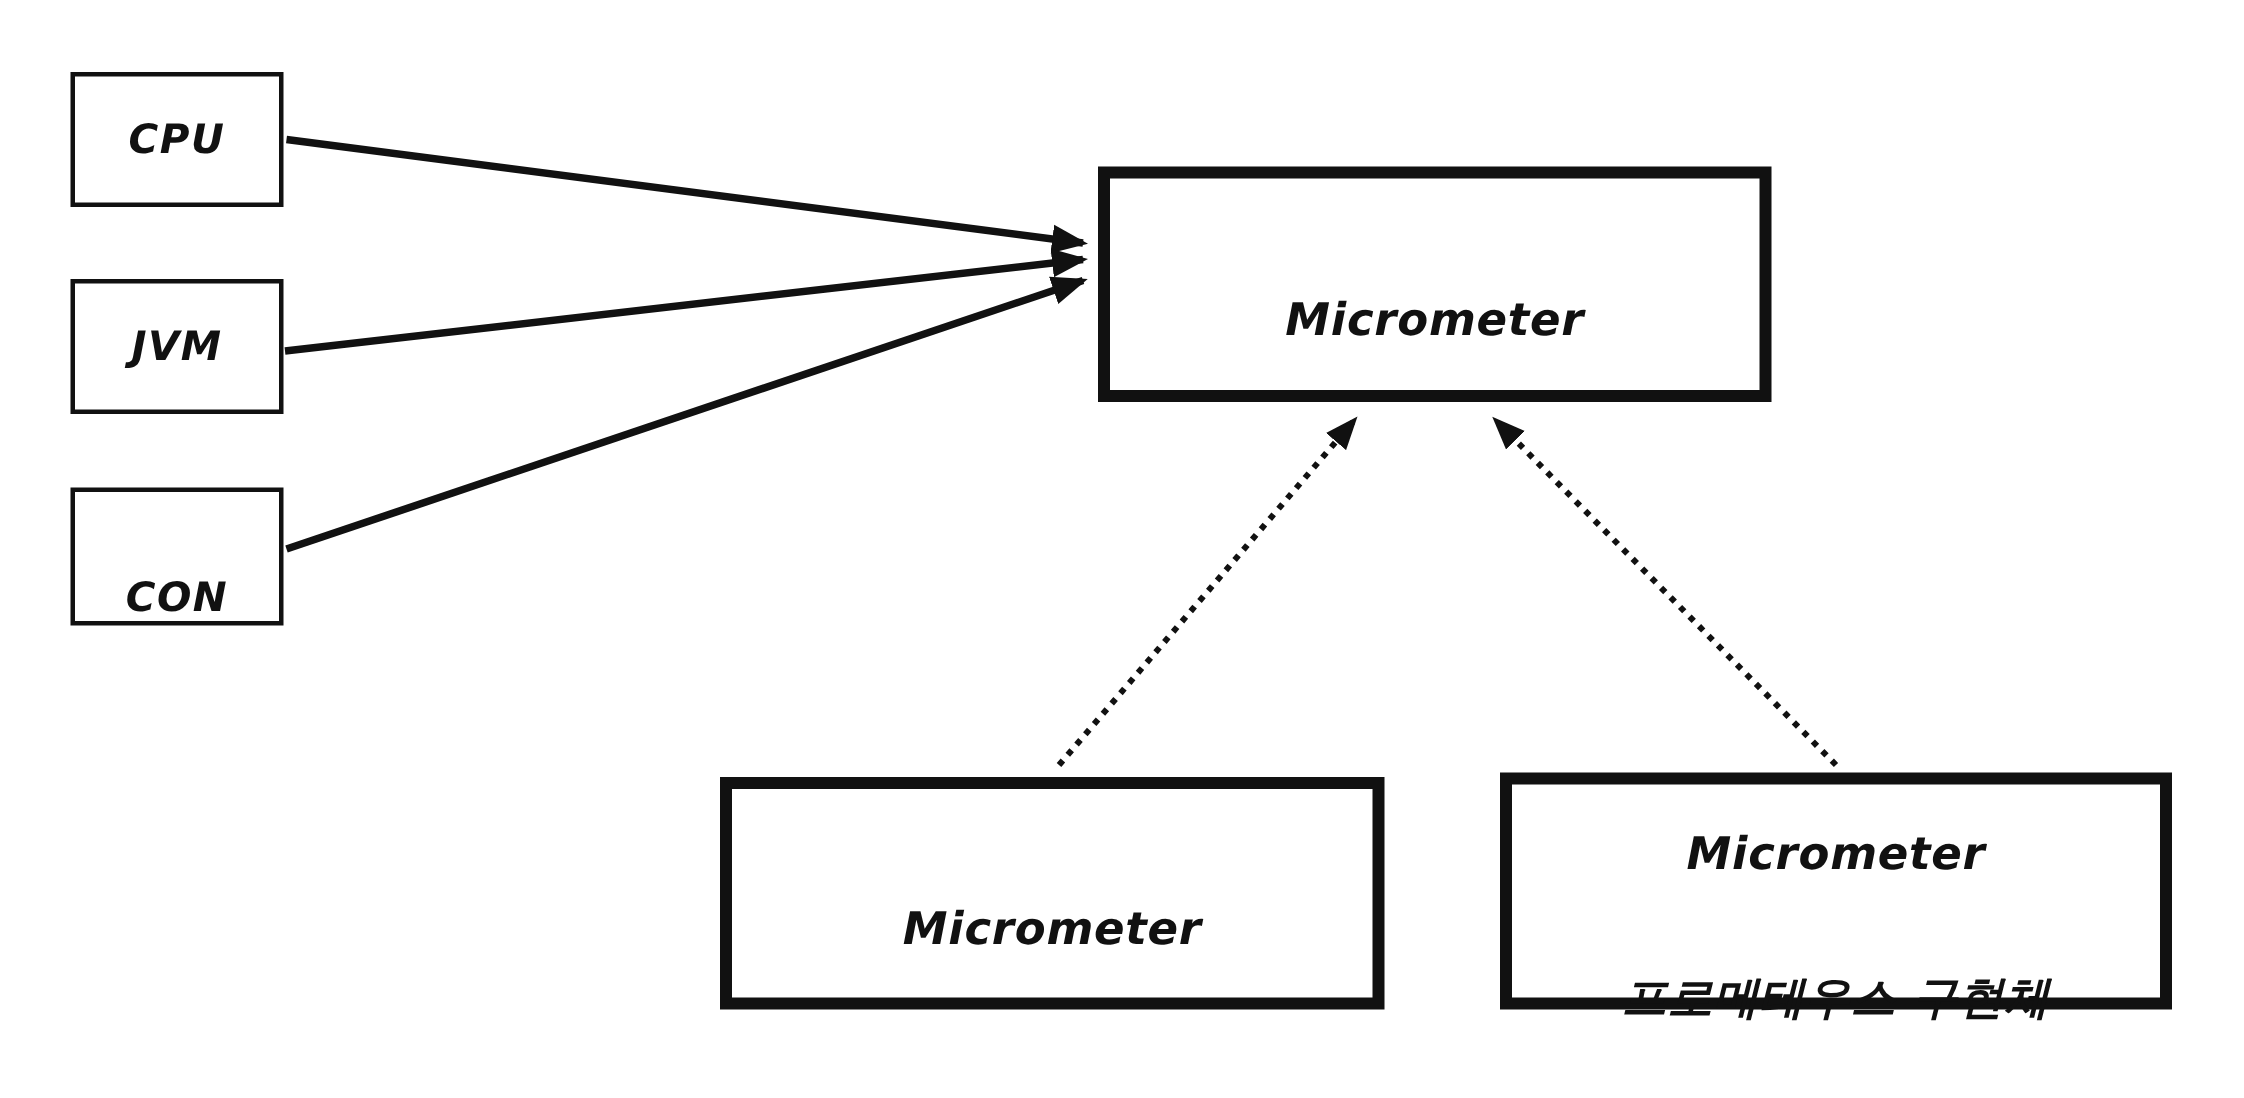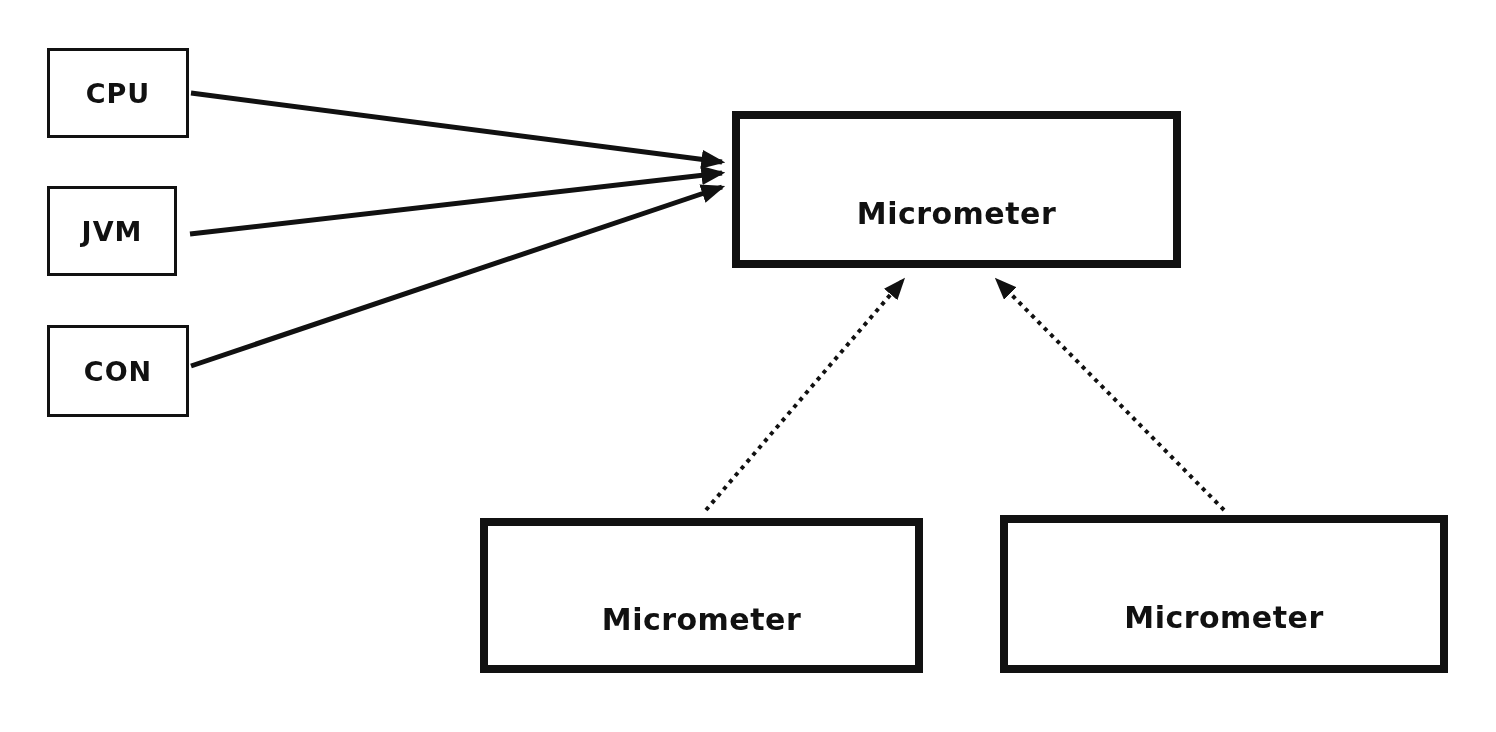--- a/index.html
+++ b/index.html
@@ -44,20 +44,21 @@
     font-size: 30px;
     letter-spacing: 0.5px;
   }
   .node--big .line {
     line-height: 1.0;
     padding: 9px 0;
     margin-top: 48px;
   }
   .node .line {
     display: block;
+    font-style: italic;
   }
 </style>
 </head>
 <body>
 
 <div class="canvas">
 
   <svg class="edges-layer" viewBox="0 0 1496 732" xmlns="http://www.w3.org/2000/svg" aria-hidden="true">
     <defs>
       <marker id="arrow-solid" viewBox="0 0 10 8" refX="8.6" refY="4" markerUnits="userSpaceOnUse" markerWidth="24" markerHeight="20" orient="auto">
@@ -73,33 +74,34 @@
     <line x1="191" y1="366" x2="722" y2="187" stroke="#111111" stroke-width="5" marker-end="url(#arrow-solid)"></line>
 
     <line x1="706" y1="510" x2="903" y2="280" stroke="#111111" stroke-width="4" stroke-dasharray="4 5" marker-end="url(#arrow-dotted)"></line>
     <line x1="1224" y1="510" x2="997" y2="280" stroke="#111111" stroke-width="4" stroke-dasharray="4 5" marker-end="url(#arrow-dotted)"></line>
   </svg>
 
   <div class="node node--small" style="left:47px; top:48px; width:142px; height:90px;">
     <span class="line">CPU</span>
   </div>
 
-  <div class="node node--small" style="left:47px; top:186px; width:130px; height:90px;">
+  <div class="node node--small" style="left:47px; top:186px; width:142px; height:90px;">
     <span class="line">JVM</span>
   </div>
 
-  <div class="node node--small" style="left:47px; top:325px; width:142px; height:92px;">
+  <div class="node node--small" style="left:47px; top:325px; width:142px; height:92px;justify-content:flex-end;">
     <span class="line">CON</span>
   </div>
 
   <div class="node node--big" style="left:732px; top:111px; width:449px; height:157px;">
     <span class="line">Micrometer</span>
   </div>
 
   <div class="node node--big" style="left:480px; top:518px; width:443px; height:155px;">
     <span class="line">Micrometer</span>
   </div>
 
   <div class="node node--big" style="left:1000px; top:515px; width:448px; height:158px;">
     <span class="line">Micrometer</span>
+    <span class="line">프로메테우스 구현체</span>
   </div>
 
 </div>
 
 </body></html>

